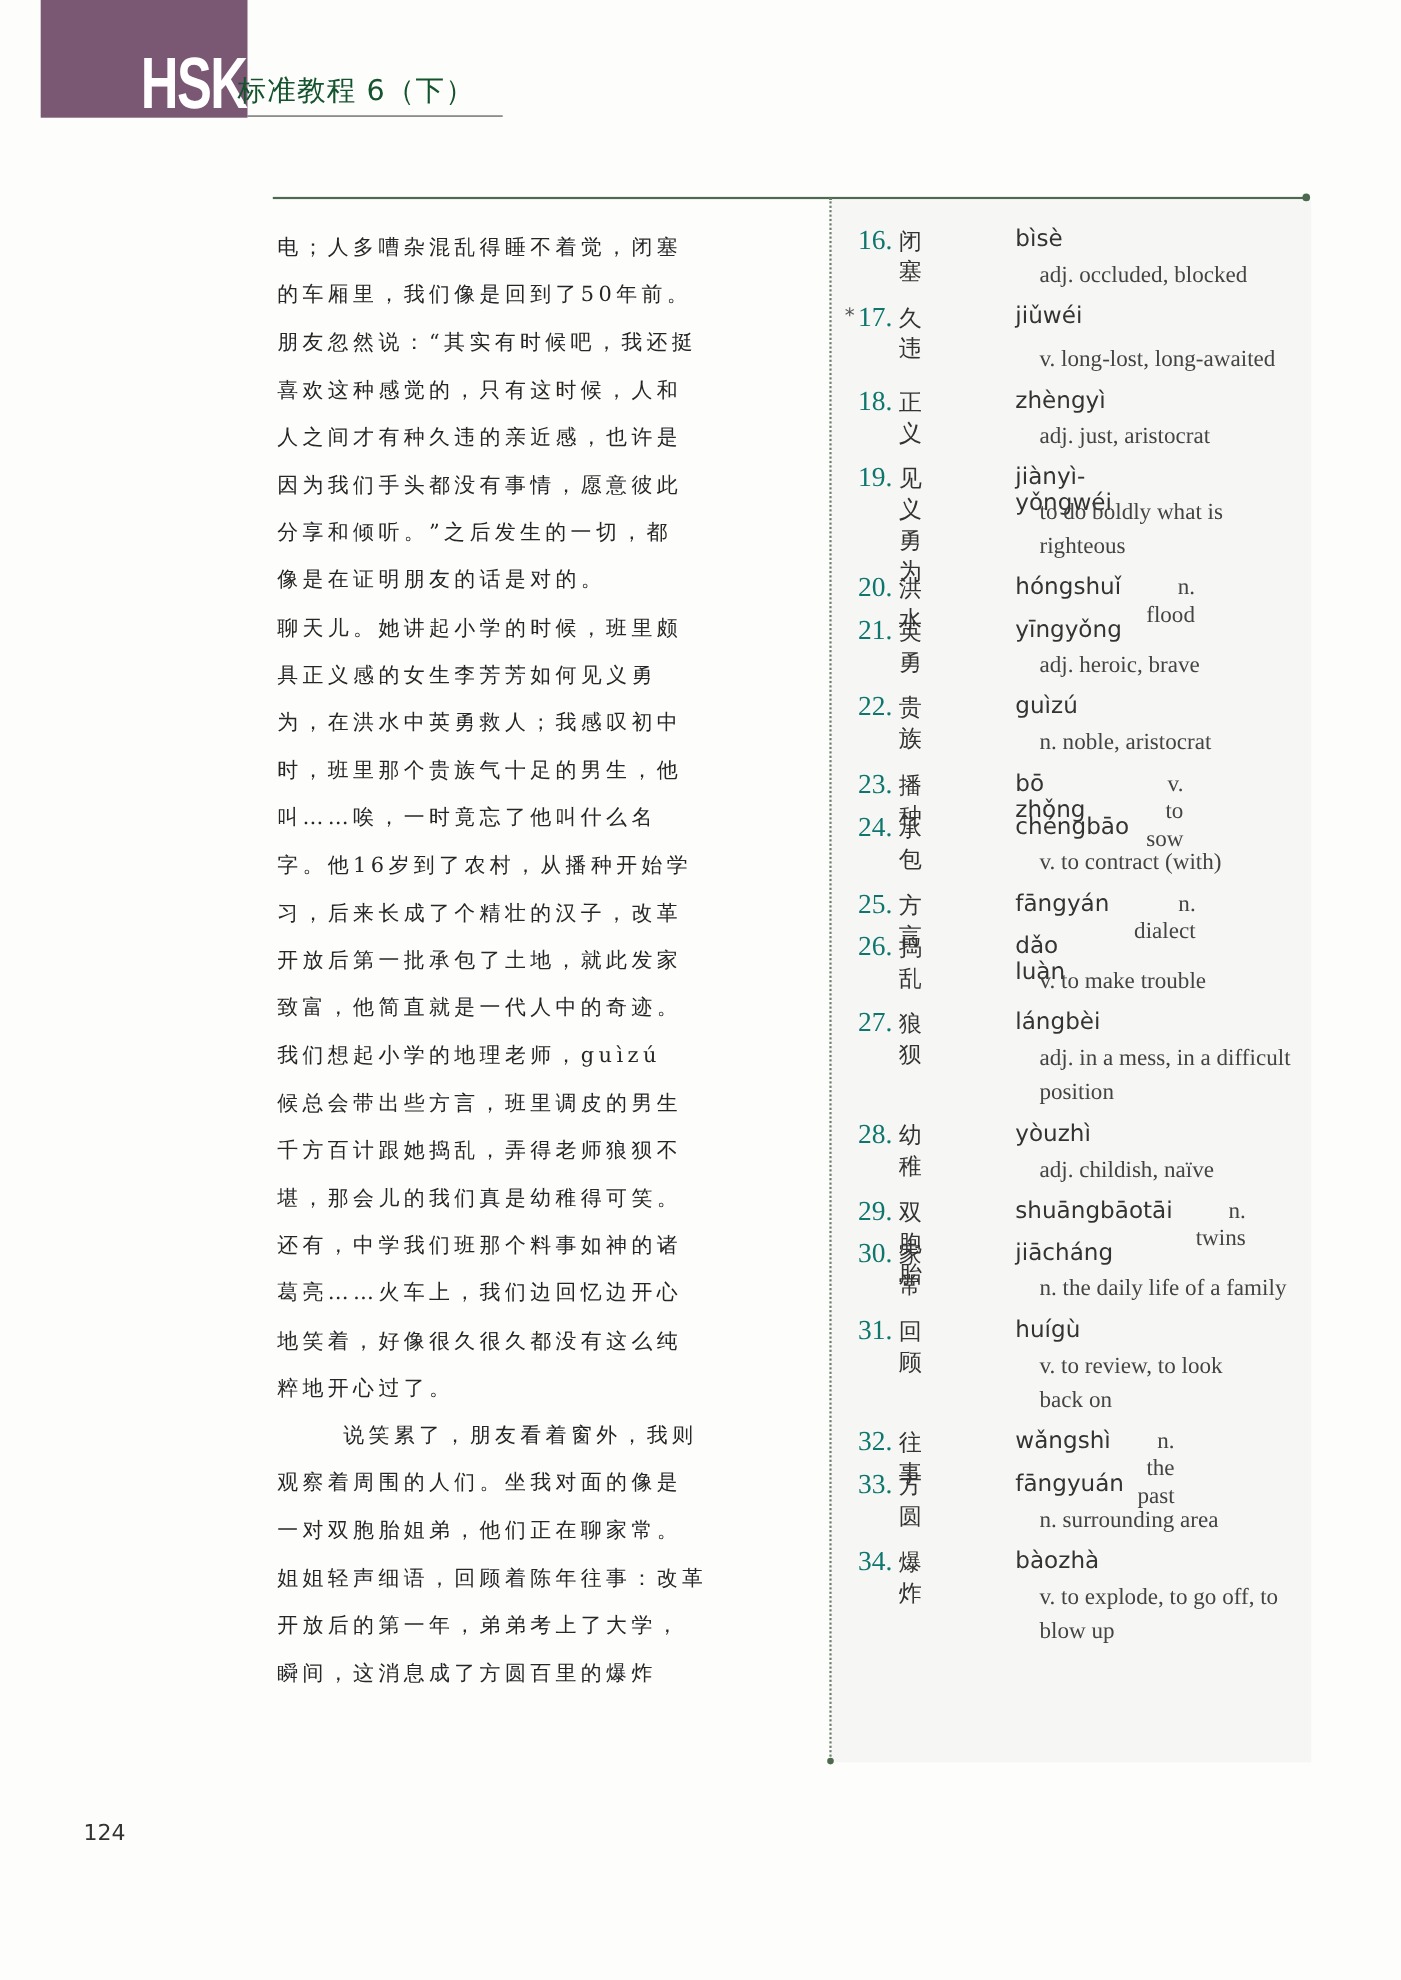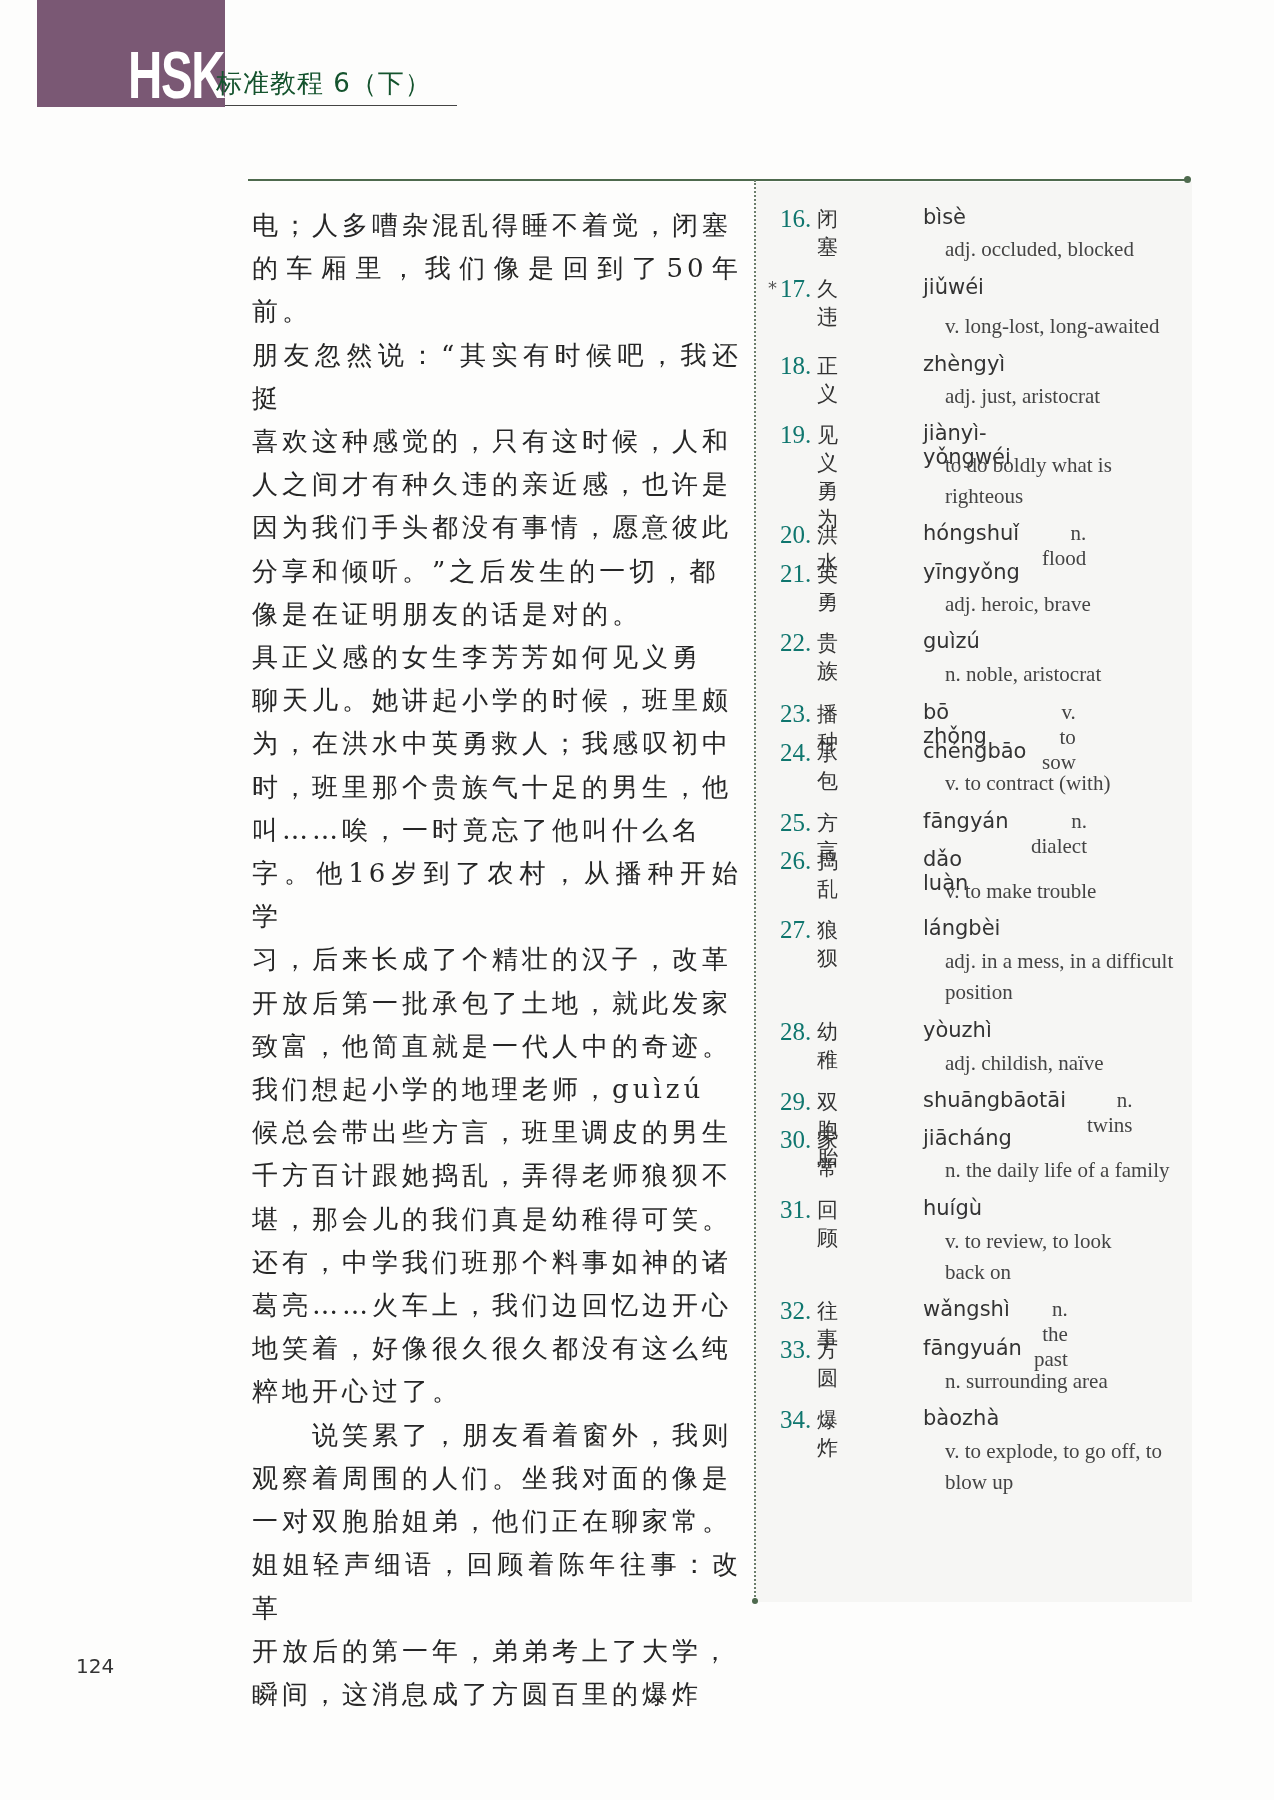--- a/index.html
+++ b/index.html
@@ -46,21 +46,21 @@
   }
   .divider-dot {
     position: absolute; left: 752px; top: 1598px; width: 6px; height: 6px;
     border-radius: 50%; background: #4e6a4e;
   }
   .passage {
     position: absolute; left: 252px; top: 204px; width: 490px;
   }
   .passage p {
     margin: 0; font-family: "DejaVu Serif", serif;
-    font-size: 26px; line-height: 43.2px; letter-spacing: 4px;
+    font-size: 19px; line-height: 43.2px; letter-spacing: 4px;
     color: #262626; text-align: justify;
   }
   .passage p.indent { text-indent: 60px; }
   .vocab-entry { position: absolute; left: 0; }
   .vocab {
     position: absolute; left: 760px; top: 0; width: 440px; height: 1600px;
   }
   .v-star {
     position: absolute; left: 8px; font-size: 18px; color: #555;
     font-family: "DejaVu Sans", sans-serif;
@@ -106,22 +106,22 @@
 
 <div class="passage">
   <p>电；人多嘈杂混乱得睡不着觉，闭塞</p>
   <p>的车厢里，我们像是回到了50年前。</p>
   <p>朋友忽然说：“其实有时候吧，我还挺</p>
   <p>喜欢这种感觉的，只有这时候，人和</p>
   <p>人之间才有种久违的亲近感，也许是</p>
   <p>因为我们手头都没有事情，愿意彼此</p>
   <p>分享和倾听。”之后发生的一切，都</p>
   <p>像是在证明朋友的话是对的。</p>
+  <p>聊天儿。她讲起小学的时候，班里颇</p>
   <p>具正义感的女生李芳芳如何见义勇</p>
-  <p>聊天儿。她讲起小学的时候，班里颇</p>
   <p>为，在洪水中英勇救人；我感叹初中</p>
   <p>时，班里那个贵族气十足的男生，他</p>
   <p>叫……唉，一时竟忘了他叫什么名</p>
   <p>字。他16岁到了农村，从播种开始学</p>
   <p>习，后来长成了个精壮的汉子，改革</p>
   <p>开放后第一批承包了土地，就此发家</p>
   <p>致富，他简直就是一代人中的奇迹。</p>
   <p>我们想起小学的地理老师，guìzú</p>
   <p>候总会带出些方言，班里调皮的男生</p>
   <p>千方百计跟她捣乱，弄得老师狼狈不</p>

